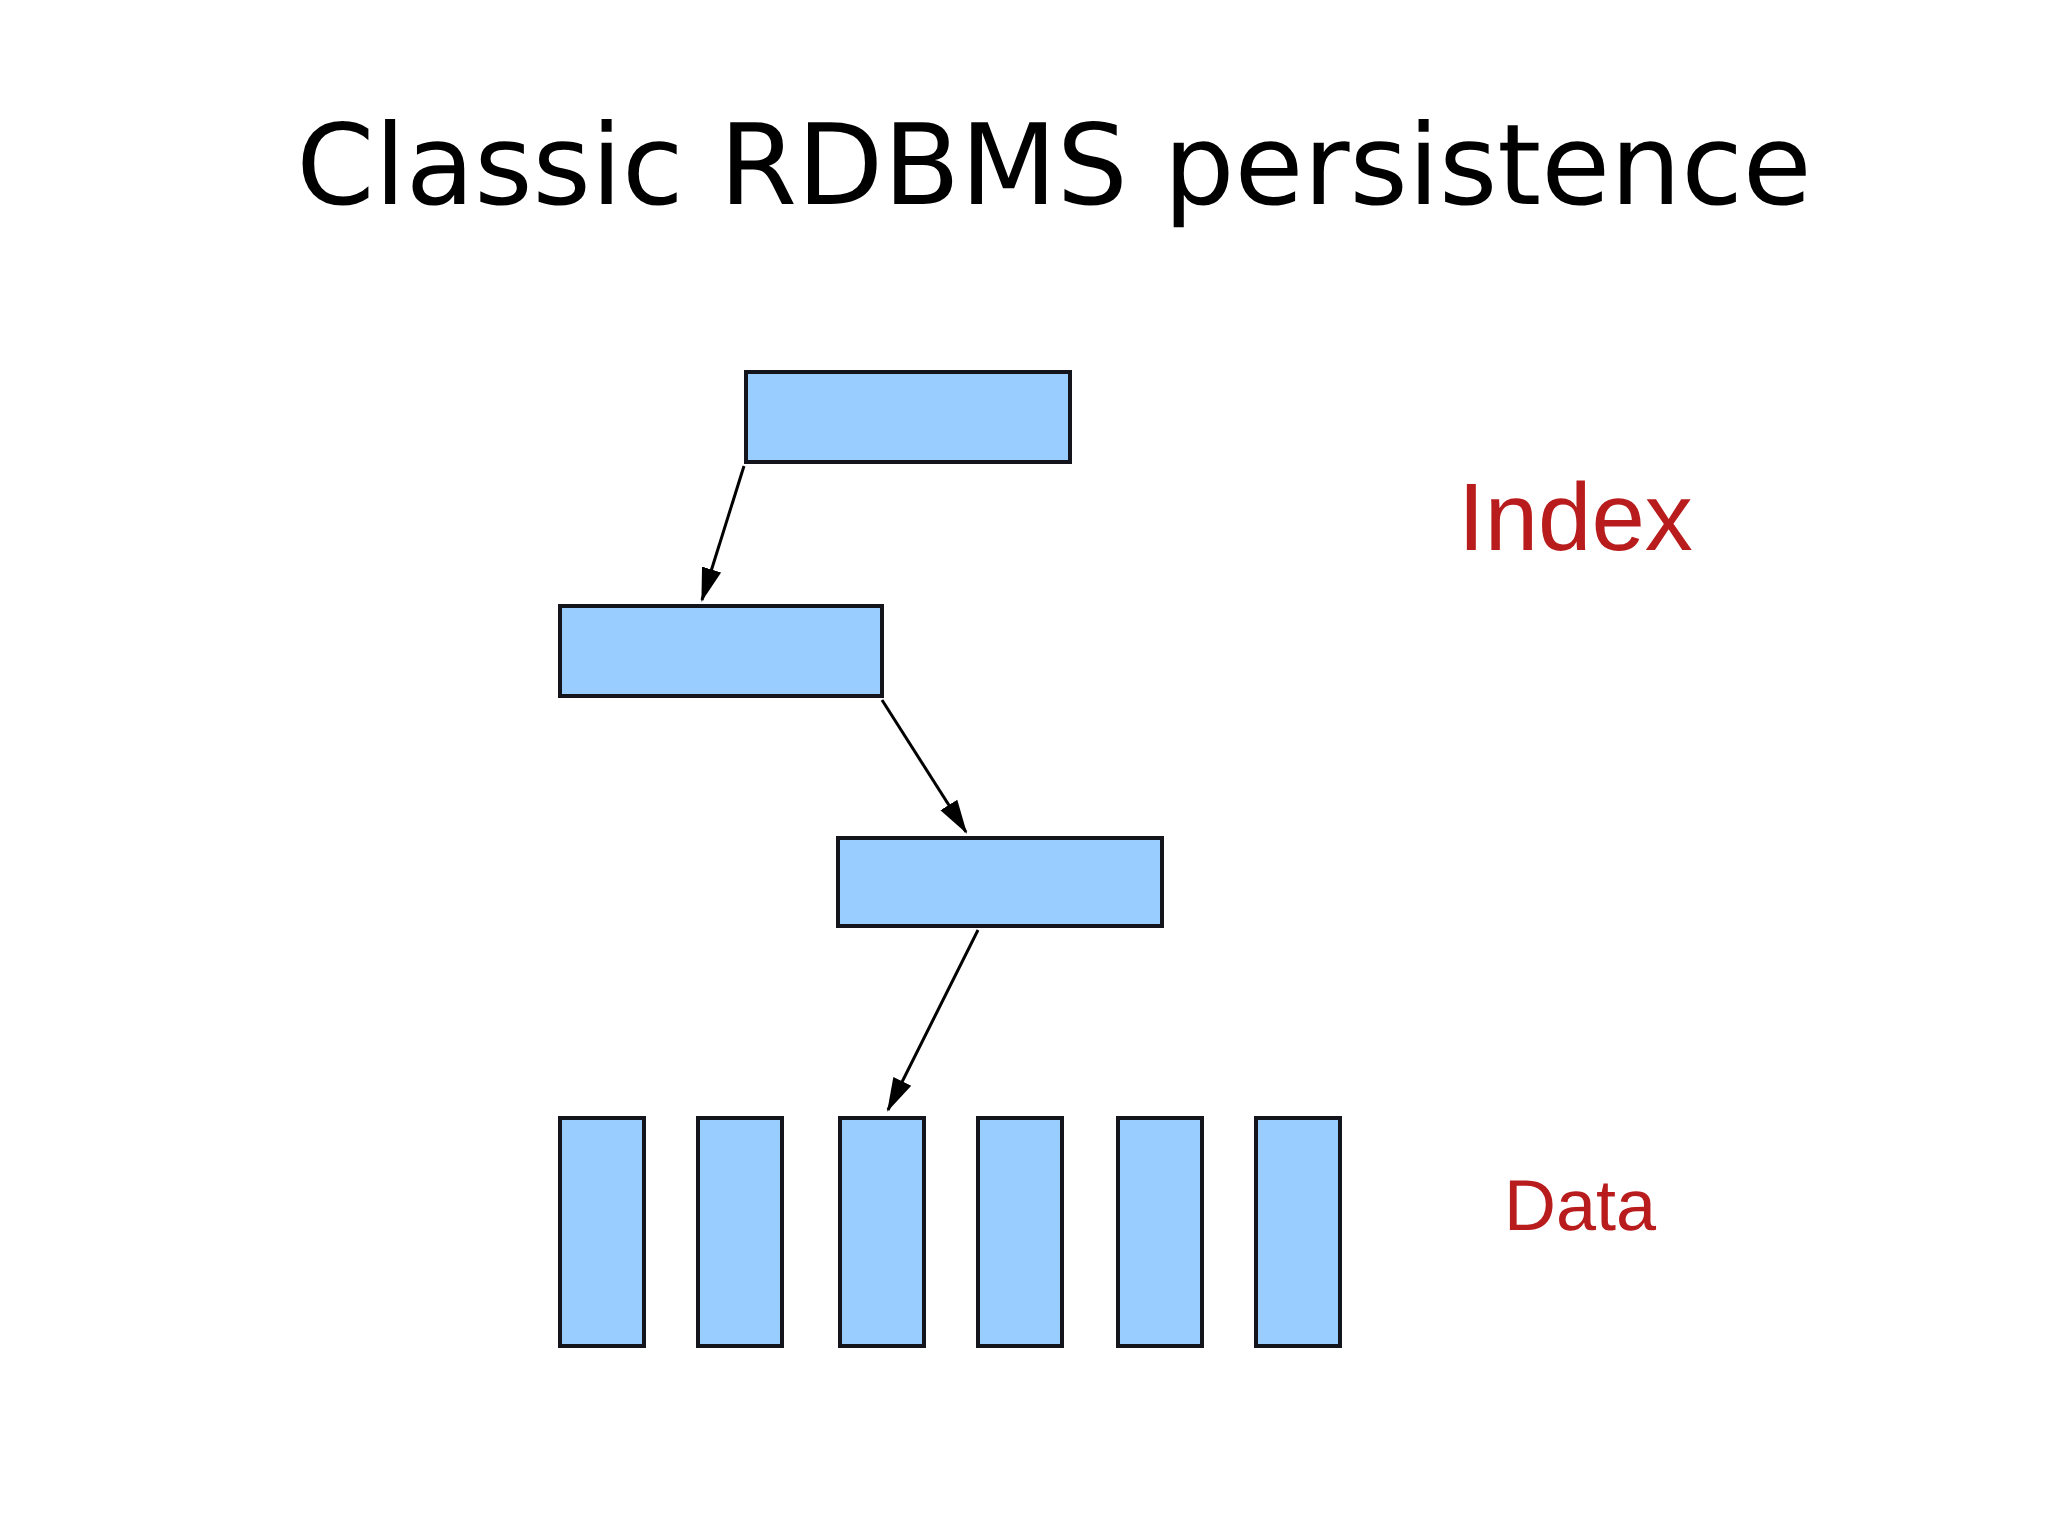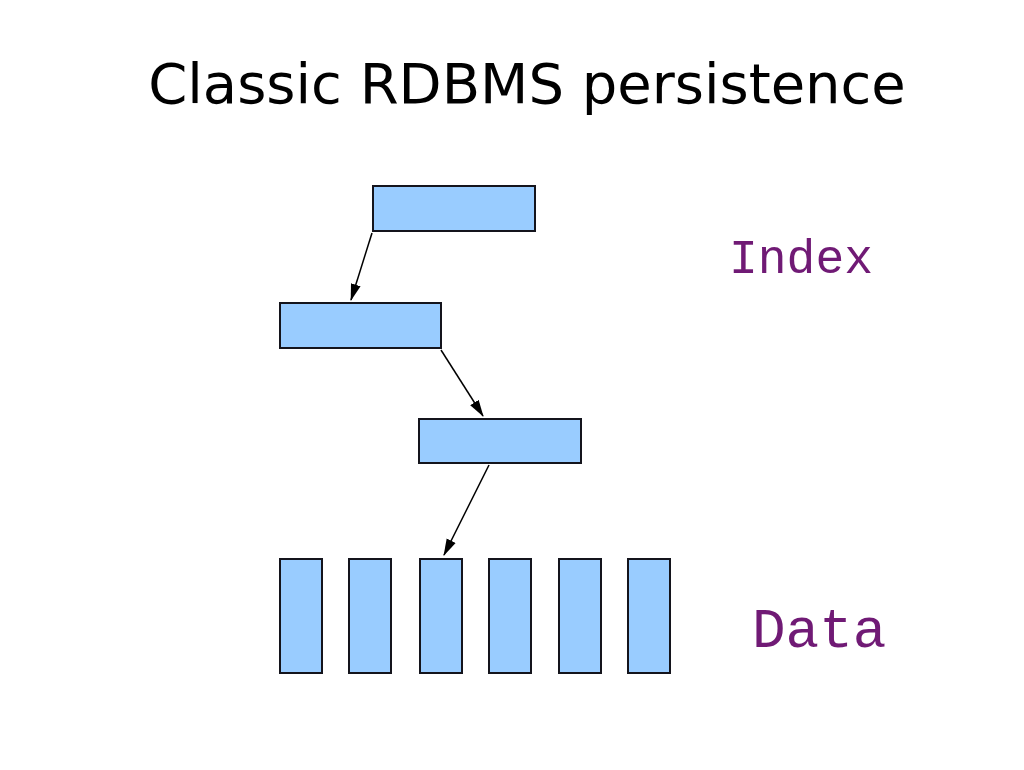--- a/index.html
+++ b/index.html
@@ -48,27 +48,27 @@
     width: 1024px; height: 770px;
     pointer-events: none;
   }
   .arrow-line {
     stroke: #000000;
     stroke-width: 1.5;
     fill: none;
   }
   .diagram-label {
     position: absolute;
-    font-family: Liberation Mono, monospace;
+    font-family: Liberation Sans, sans-serif;
     line-height: 1.1;
     white-space: nowrap;
-    color: #701a75;
+    color: #b91c1c;
   }
   .label-index { left: 729px; top: 234px; font-size: 48px; }
-  .label-data  { left: 752px; top: 602px; font-size: 56px; }
+  .label-data  { left: 752px; top: 583px; font-size: 36px; }
 </style>
 </head>
 <body>
 
 <div class="stage">
 
   <div class="slide-title">Classic RDBMS persistence</div>
 
   <div class="node node-1"></div>
   <div class="node node-2"></div>

